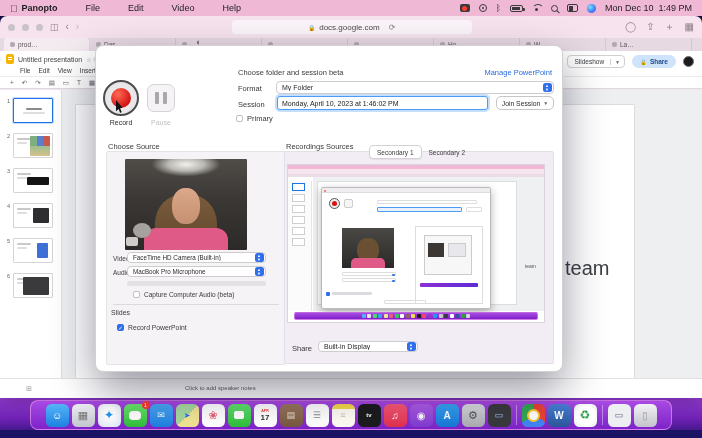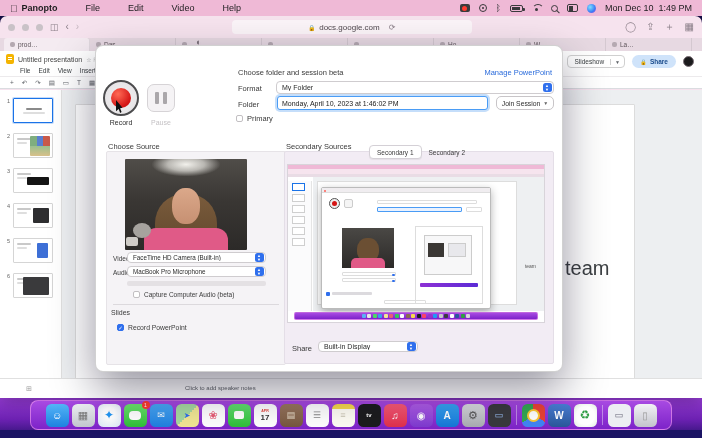--- a/index.html
+++ b/index.html
@@ -490,21 +490,21 @@
 
   <div class="folder-label">Format</div>
   <div class="dlg-select folder-select">
     <span class="val">My Folder</span>
     <span class="stepper">
         <span>▲</span>
         <span>▼</span>
       </span>
   </div>
 
-  <div class="session-label">Folder</div>
+  <div class="session-label">Session</div>
   <div class="session-input">
     <span>Monday, April 10, 2023 at 1:46:02 PM</span>
   </div>
   <div class="join-btn">
     <span>Join Session</span>
     <span class="dd">▼</span>
   </div>
 
   <div class="webcast-row">
     <span class="checkbox"></span>
@@ -542,21 +542,21 @@
       <span>Capture Computer Audio (beta)</span>
     </div>
     <div class="slides-sep"></div>
     <div class="slides-heading">Slides</div>
     <div class="ppt-row">
       <span class="checkbox checked">✓</span>
       <span>Record PowerPoint</span>
     </div>
   </div>
 
-  <div class="secondary-heading">Secondary Sources</div>
+  <div class="secondary-heading">Recordings Sources</div>
   <div class="right-panel"></div>
   <div class="sec-tabs">
     <span class="sec-tab active">Secondary 1</span>
     <span class="sec-tab">Secondary 2</span>
   </div>
 
   <div class="preview">
     <div class="mini">
       <div class="mini-menubar"></div>
       <div class="mini-toolbar"></div>

